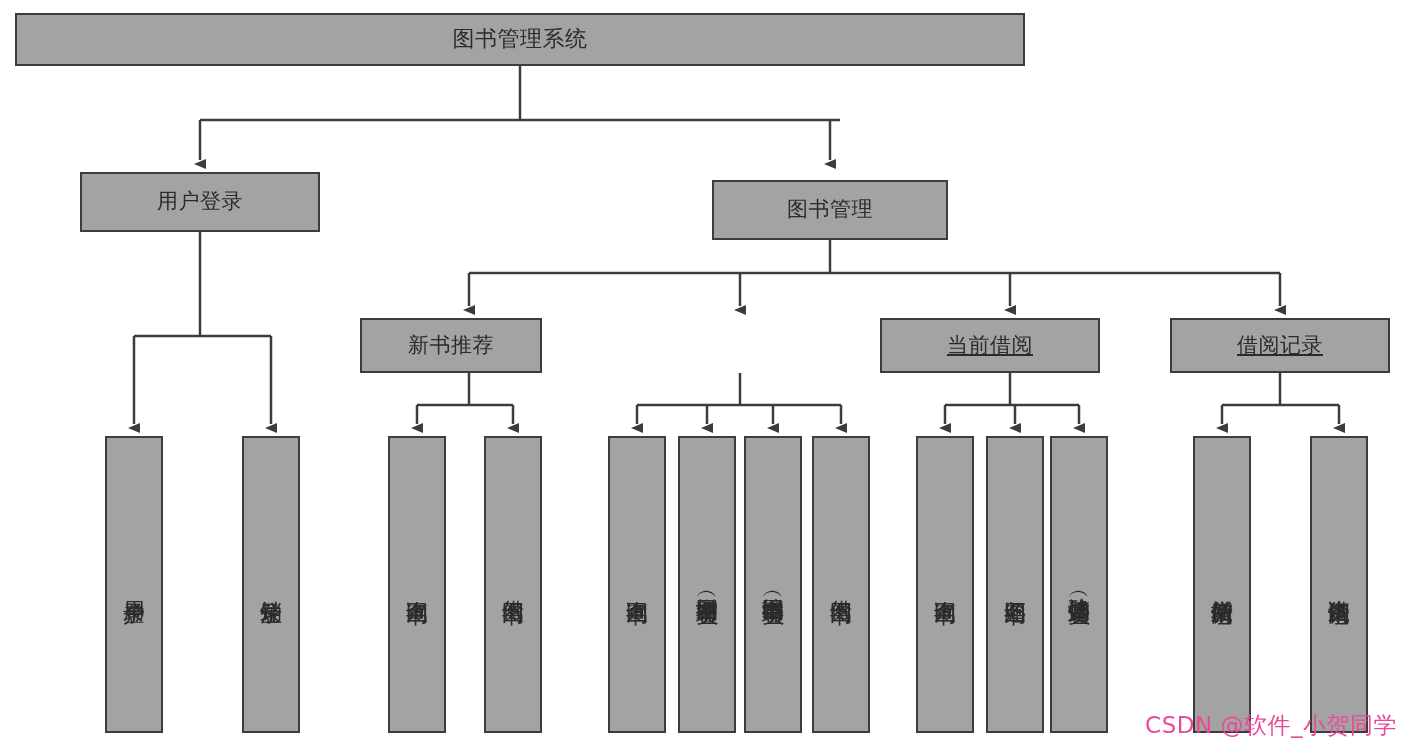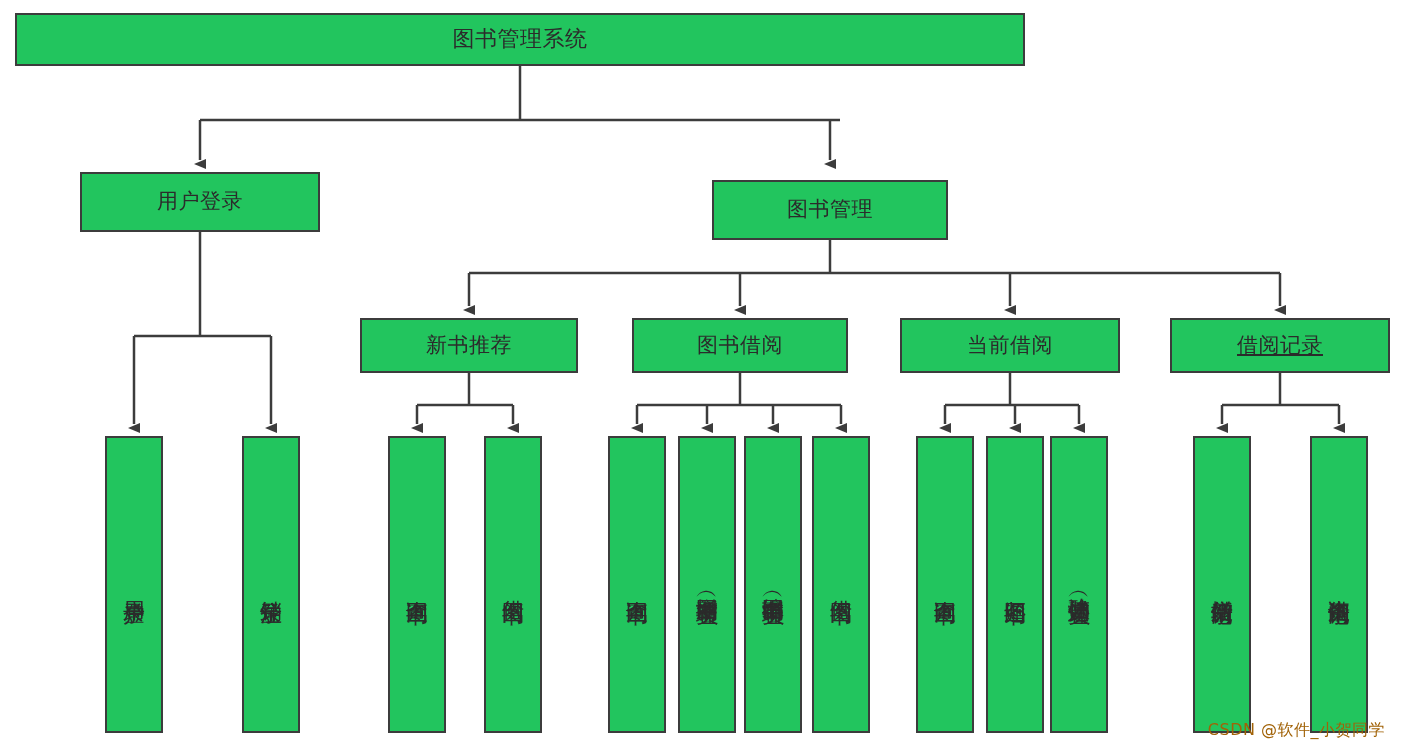--- a/index.html
+++ b/index.html
@@ -21,21 +21,21 @@
     position: absolute;
     left: 0;
     top: 0;
     width: 1405px;
     height: 747px;
     pointer-events: none;
   }
   .node {
     position: absolute;
     box-sizing: border-box;
-    background: #22c55e;
+    background: #a3a3a3;
     border: 2px solid #3c3c3c;
     display: flex;
     align-items: center;
     justify-content: center;
     color: #2b2b2b;
     z-index: 2;
   }
   .node.h {
     font-size: 21px;
     letter-spacing: 0.5px;
@@ -55,24 +55,24 @@
     justify-content: center;
   }
   .node.v .vtext {
     writing-mode: vertical-rl;
     text-orientation: upright;
     display: block;
     text-align: center;
   }
   .watermark {
     position: absolute;
-    right: 20px;
+    right: 8px;
     bottom: 6px;
-    font-size: 16px;
-    color: #a16207;
+    font-size: 23px;
+    color: #ec4899;
     letter-spacing: 0.5px;
     z-index: 3;
     white-space: nowrap;
   }
 </style>
 </head>
 <body>
 
 <div id="canvas">
 
@@ -131,27 +131,24 @@
     <span>图书管理系统</span>
   </div>
 
   <div class="node h" style="left:80px; top:172px; width:240px; height:60px;">
     <span>用户登录</span>
   </div>
   <div class="node h" style="left:712px; top:172px; width:236px; height:60px;margin-top:8px;">
     <span>图书管理</span>
   </div>
 
-  <div class="node h" style="left:360px; top:318px; width:218px; height:55px;">
+  <div class="node h" style="left:360px; top:318px; width:182px; height:55px;">
     <span>新书推荐</span>
   </div>
-  <div class="node h" style="left:632px; top:318px; width:216px; height:55px;">
-    <span>图书借阅</span>
-  </div>
-  <div class="node h" style="left:900px; top:318px; width:220px; height:55px;">
+  <div class="node h" style="left:880px; top:318px; width:220px; height:55px;text-decoration:underline;">
     <span>当前借阅</span>
   </div>
   <div class="node h" style="left:1170px; top:318px; width:220px; height:55px;text-decoration:underline;">
     <span>借阅记录</span>
   </div>
 
   <div class="node v" style="left:105px; top:436px; width:58px; height:297px;">
     <span class="vtext">用户登录</span>
   </div>
   <div class="node v" style="left:242px; top:436px; width:58px; height:297px;">

